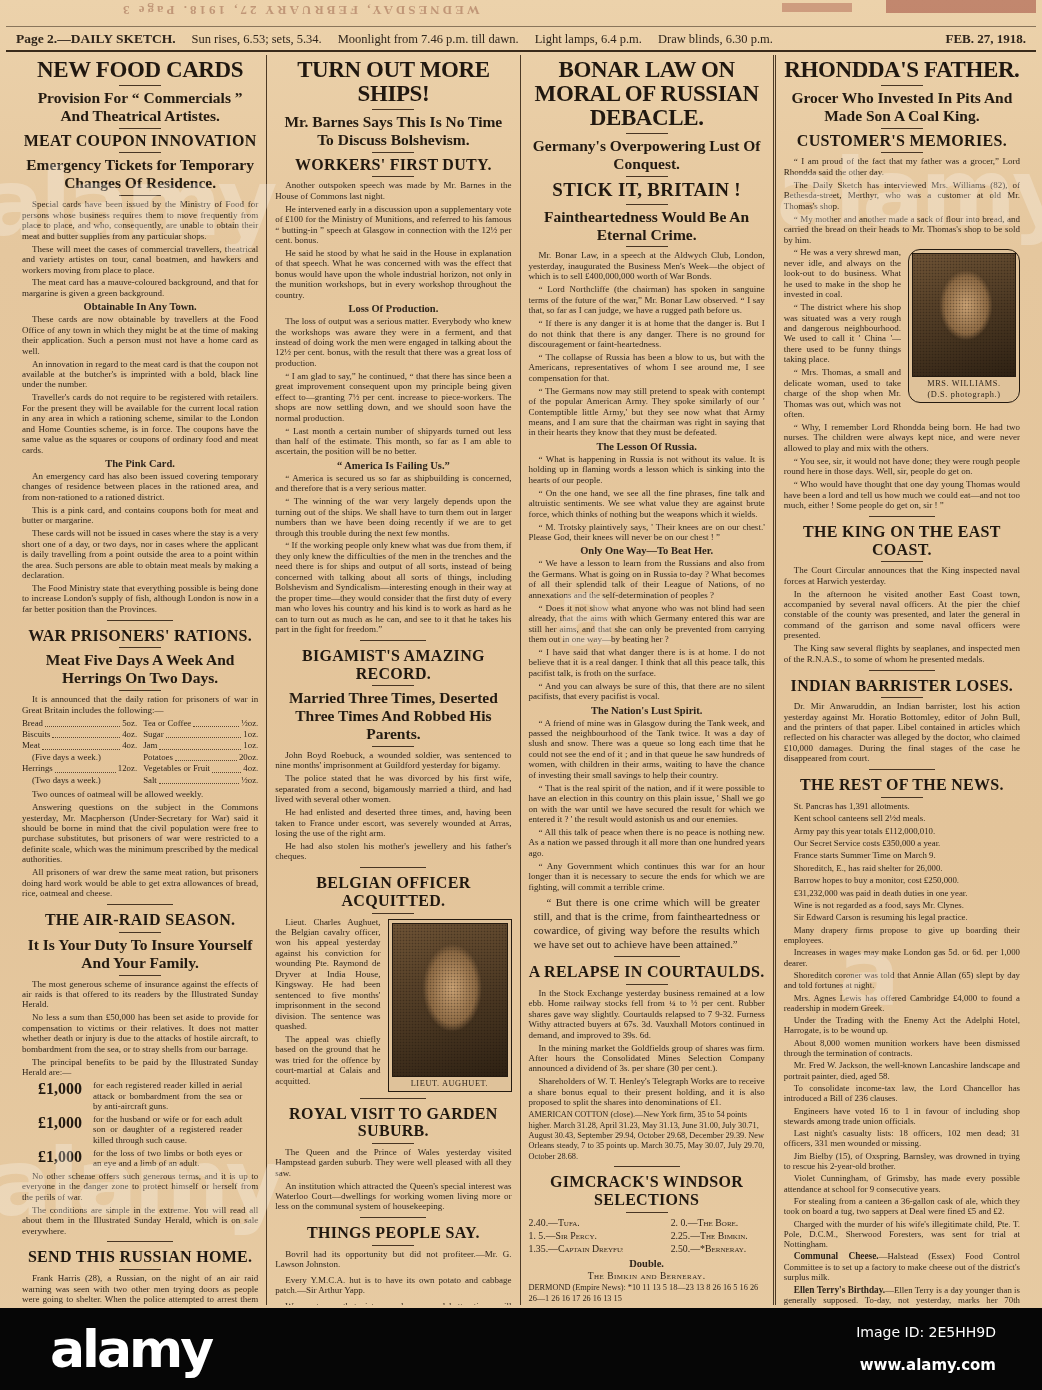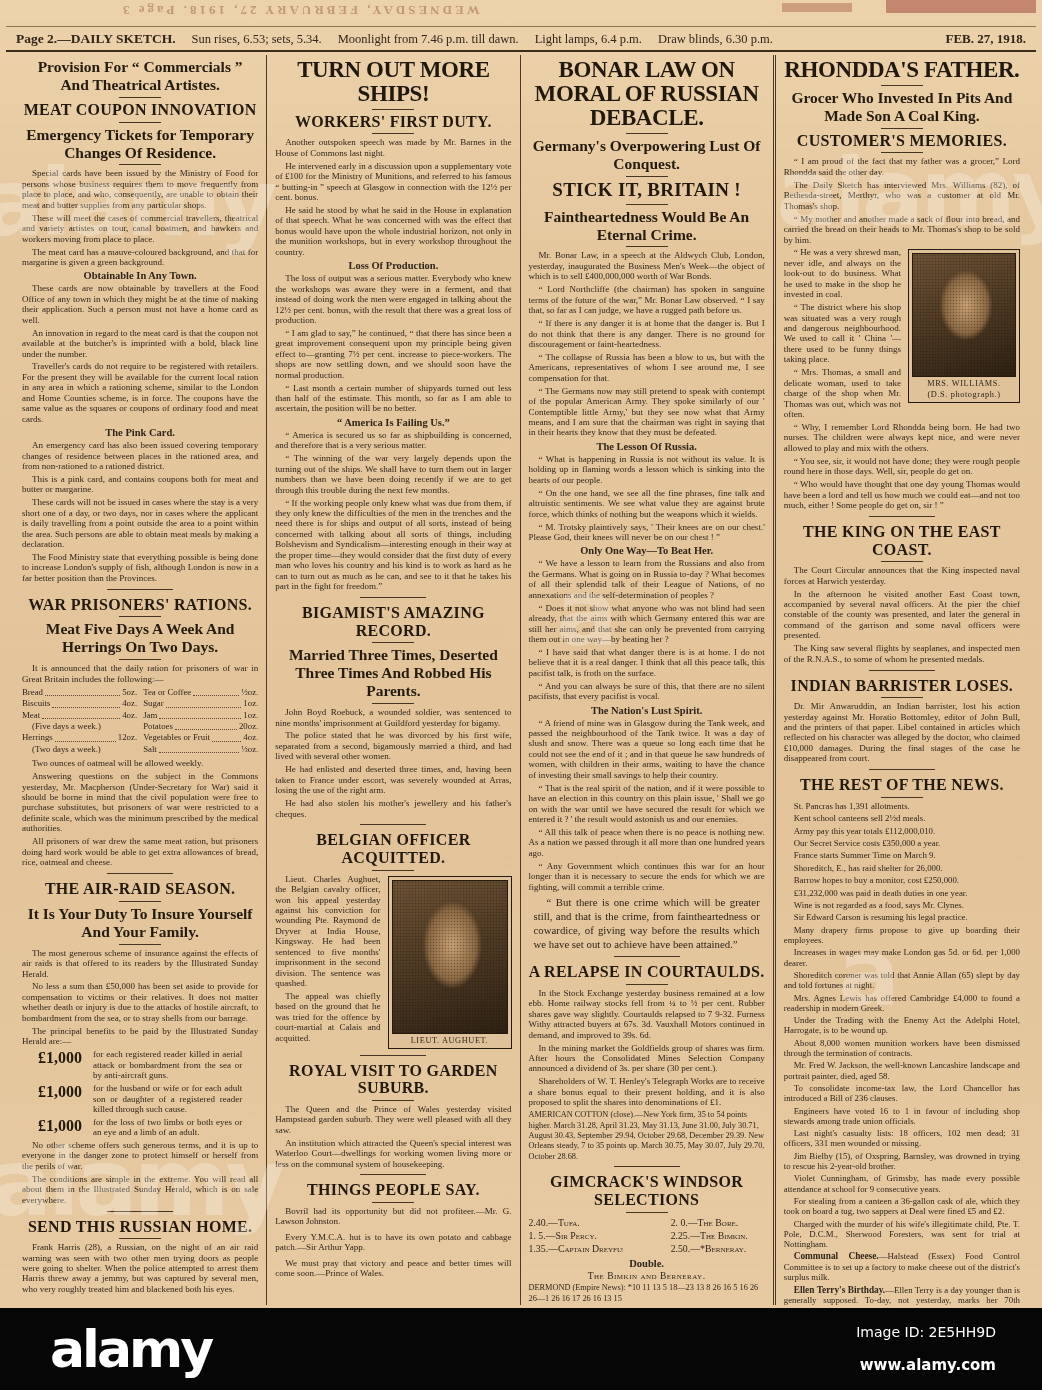--- a/index.html
+++ b/index.html
@@ -88,20 +88,21 @@
     <span>Sun rises, 6.53; sets, 5.34.</span>
     <span>Moonlight from 7.46 p.m. till dawn.</span>
     <span>Light lamps, 6.4 p.m.</span>
     <span>Draw blinds, 6.30 p.m.</span>
     <span class="date">FEB. 27, 1918.</span>
   </div>
 
   <div class="cols">
     <div class="col">
         <div class="art">
+          <div class="h1">NEW FOOD CARDS</div>
           <div class="h2">Provision For “ Commercials ” And Theatrical Artistes.</div>
           <div class="h4">MEAT COUPON INNOVATION</div>
           <div class="h2">Emergency Tickets for Temporary Changes Of Residence.</div>
           <div class="p">Special cards have been issued by the Ministry of Food for persons whose business requires them to move frequently from place to place, and who, consequently, are unable to obtain their meat and butter supplies from any particular shops.</div>
           <div class="p">These will meet the cases of commercial travellers, theatrical and variety artistes on tour, canal boatmen, and hawkers and workers moving from place to place.</div>
           <div class="p">The meat card has a mauve-coloured background, and that for margarine is given a green background.</div>
           <div class="sh">Obtainable In Any Town.</div>
           <div class="p">These cards are now obtainable by travellers at the Food Office of any town in which they might be at the time of making their application. Such a person must not have a home card as well.</div>
           <div class="p">An innovation in regard to the meat card is that the coupon not available at the butcher's is imprinted with a bold, black line under the number.</div>
           <div class="p">Traveller's cards do not require to be registered with retailers. For the present they will be available for the current local ration in any area in which a rationing scheme, similar to the London and Home Counties scheme, is in force. The coupons have the same value as the squares or coupons of ordinary food and meat cards.</div>
@@ -211,20 +212,21 @@
           <div class="p">The conditions are simple in the extreme. You will read all about them in the Illustrated Sunday Herald, which is on sale everywhere.</div>
         </div>
         <div class="art">
           <div class="h4">SEND THIS RUSSIAN HOME.</div>
           <div class="p">Frank Harris (28), a Russian, on the night of an air raid warning was seen with two other men trying doors as people were going to shelter. When the police attempted to arrest them Harris threw away a jemmy, but was captured by several men, who very roughly treated him and blackened both his eyes.</div>
         </div>
       </div>
     <div class="col">
         <div class="art">
           <div class="h1">TURN OUT MORE SHIPS!</div>
+          <div class="h2">Mr. Barnes Says This Is No Time To Discuss Bolshevism.</div>
           <div class="h4">WORKERS' FIRST DUTY.</div>
           <div class="p">Another outspoken speech was made by Mr. Barnes in the House of Commons last night.</div>
           <div class="p">He intervened early in a discussion upon a supplementary vote of £100 for the Ministry of Munitions, and referred to his famous “ butting-in ” speech at Glasgow in connection with the 12½ per cent. bonus.</div>
           <div class="p">He said he stood by what he said in the House in explanation of that speech. What he was concerned with was the effect that bonus would have upon the whole industrial horizon, not only in the munition workshops, but in every workshop throughout the country.</div>
           <div class="sh">Loss Of Production.</div>
           <div class="p">The loss of output was a serious matter. Everybody who knew the workshops was aware they were in a ferment, and that instead of doing work the men were engaged in talking about the 12½ per cent. bonus, with the result that there was a great loss of production.</div>
           <div class="p">“ I am glad to say,” he continued, “ that there has since been a great improvement consequent upon my principle being given effect to—granting 7½ per cent. increase to piece-workers. The shops are now settling down, and we should soon have the normal production.</div>
           <div class="p">“ Last month a certain number of shipyards turned out less than half of the estimate. This month, so far as I am able to ascertain, the position will be no better.</div>
           <div class="sh">“ America Is Failing Us.”</div>
           <div class="p">“ America is secured us so far as shipbuilding is concerned, and therefore that is a very serious matter.</div>
@@ -314,21 +316,21 @@
         </div>
       </div>
     <div class="col">
         <div class="art">
           <div class="h1">RHONDDA'S FATHER.</div>
           <div class="h2">Grocer Who Invested In Pits And Made Son A Coal King.</div>
           <div class="h4">CUSTOMER'S MEMORIES.</div>
           <div class="p">“ I am proud of the fact that my father was a grocer,” Lord Rhondda said the other day.</div>
           <div class="p">The Daily Sketch has interviewed Mrs. Williams (82), of Bethesda-street, Merthyr, who was a customer at old Mr. Thomas's shop.</div>
           <div class="p">“ My mother and another made a sack of flour into bread, and carried the bread on their heads to Mr. Thomas's shop to be sold by him.</div>
-          <div class="photo" style="width: 104px;">
+          <div class="photo" style="width: 104px; border-radius: 12px;">
             <div class="ph-img" style="height: 122px;"></div>
             <div class="ph-cap">MRS. WILLIAMS.</div>
             <div class="ph-cap">(D.S. photograph.)</div>
           </div>
           <div class="p">“ He was a very shrewd man, never idle, and always on the look-out to do business. What he used to make in the shop he invested in coal.</div>
           <div class="p">“ The district where his shop was situated was a very rough and dangerous neighbourhood. We used to call it ' China '—there used to be funny things taking place.</div>
           <div class="p">“ Mrs. Thomas, a small and delicate woman, used to take charge of the shop when Mr. Thomas was out, which was not often.</div>
           <div class="p">“ Why, I remember Lord Rhondda being born. He had two nurses. The children were always kept nice, and were never allowed to play and mix with the others.</div>
           <div class="p">“ You see, sir, it would not have done; they were rough people round here in those days. Well, sir, people do get on.</div>
           <div class="p">“ Who would have thought that one day young Thomas would have been a lord and tell us how much we could eat—and not too much, either ! Some people do get on, sir ! ”</div>

